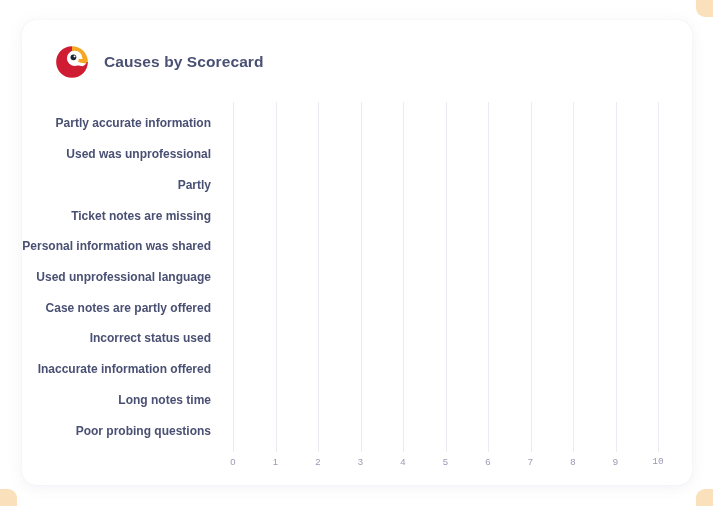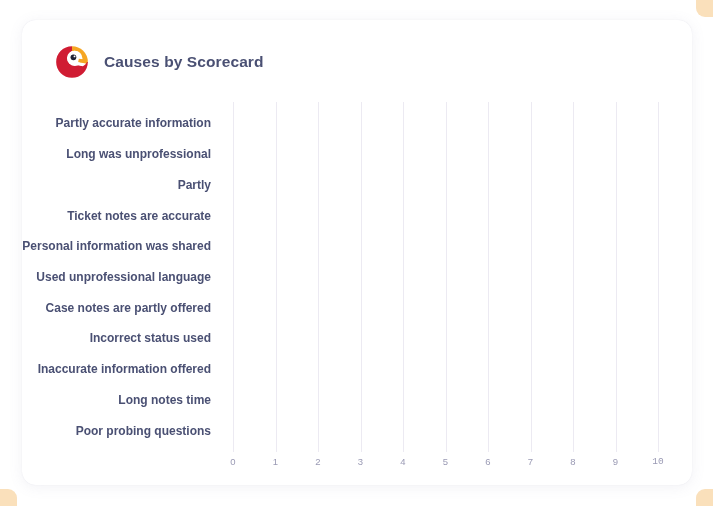--- a/index.html
+++ b/index.html
@@ -188,23 +188,23 @@
       <path d="M67 51 L89 54 L79 61 L65 57 Z" fill="#ffffff"></path>
     </svg>
     <div class="card-title">Causes by Scorecard</div>
   </div>
 
   <div class="chart-wrap">
     <div class="chart-inner">
 
       <div class="y-labels">
         <div class="y-label">Partly accurate information</div>
-        <div class="y-label">Long was unprofessional</div>
+        <div class="y-label">Used was unprofessional</div>
         <div class="y-label">Partly</div>
-        <div class="y-label">Ticket notes are accurate</div>
+        <div class="y-label">Ticket notes are missing</div>
         <div class="y-label">Personal information was shared</div>
         <div class="y-label">Used unprofessional language</div>
         <div class="y-label">Case notes are partly offered</div>
         <div class="y-label">Incorrect status used</div>
         <div class="y-label">Inaccurate information offered</div>
         <div class="y-label">Long notes time</div>
         <div class="y-label">Poor probing questions</div>
       </div>
 
       <div class="plot" id="plot-area">

